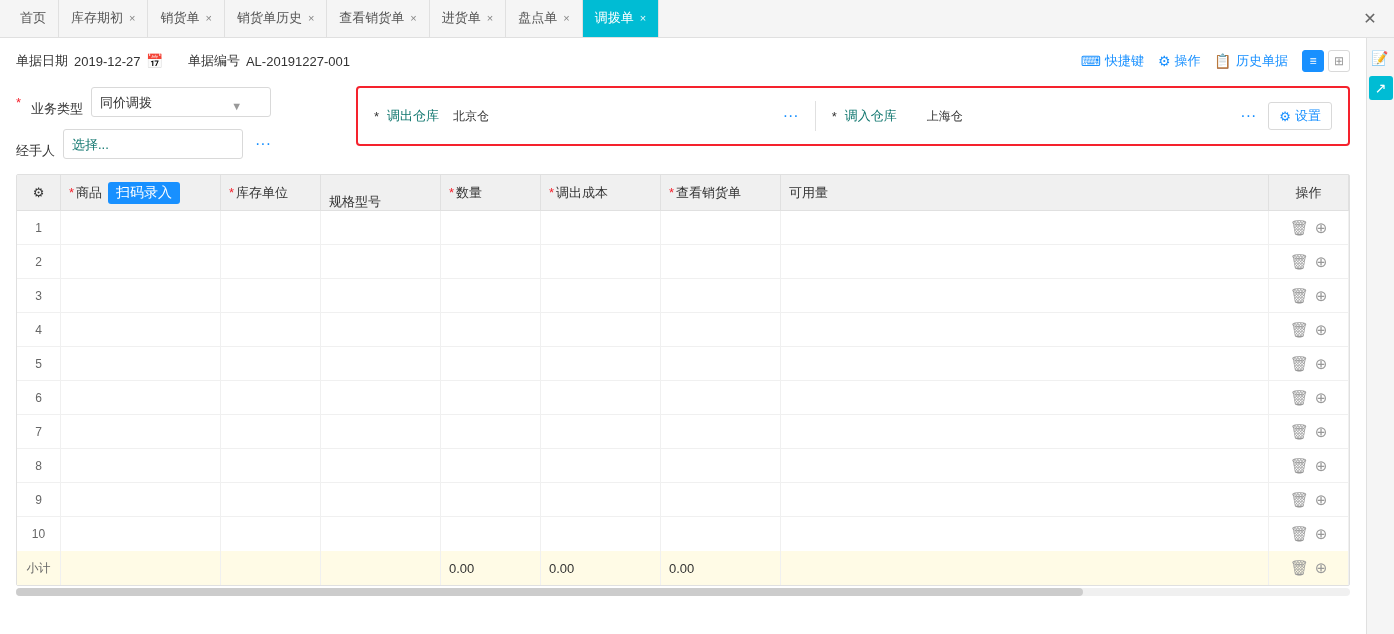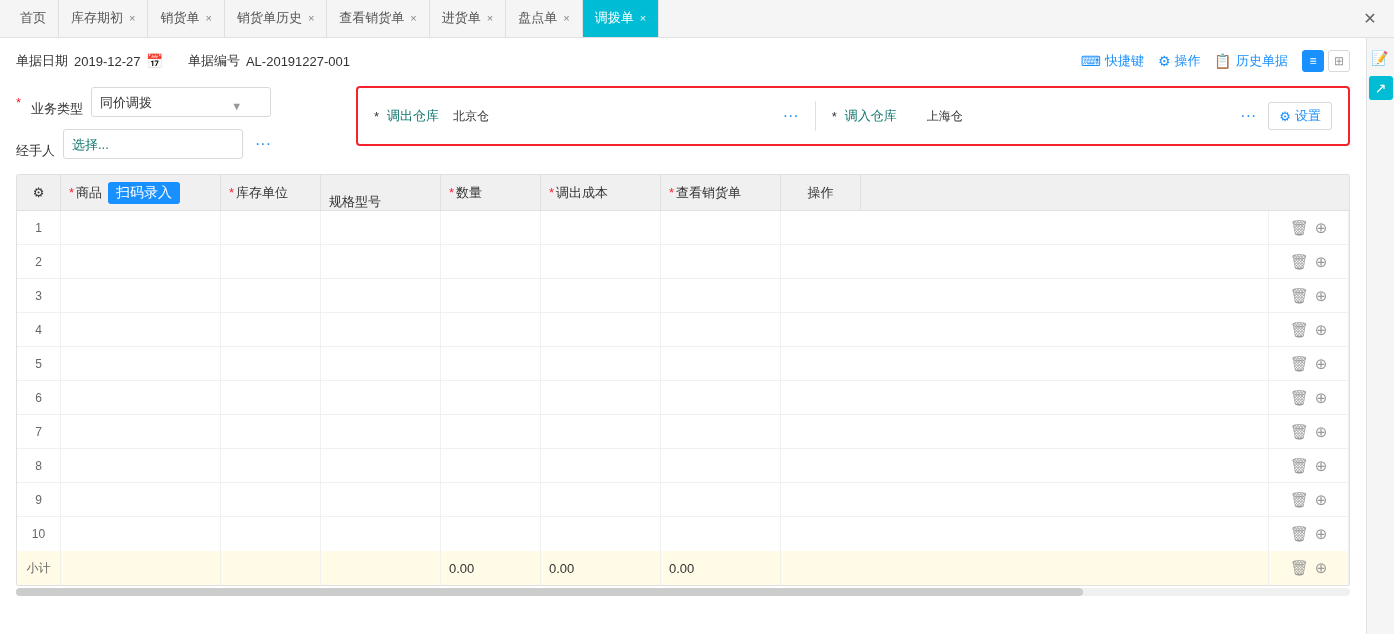--- a/index.html
+++ b/index.html
@@ -279,20 +279,23 @@
         <span>数量</span>
       </div>
       <div class="th th-cost">
         <span class="req">*</span>
         <span>调出成本</span>
       </div>
       <div class="th th-amount">
         <span class="req">*</span>
         <span>查看销货单</span>
       </div>
+      <div class="th th-avail">
+        <span>可用量</span>
+      </div>
       <div class="th th-ops">
         <span>操作</span>
       </div>
     </div>
 
     <div id="table-rows-container">
         <div class="table-row">
       <div class="td td-num">1</div>
       <div class="td td-product"></div>
       <div class="td td-unit"></div>

